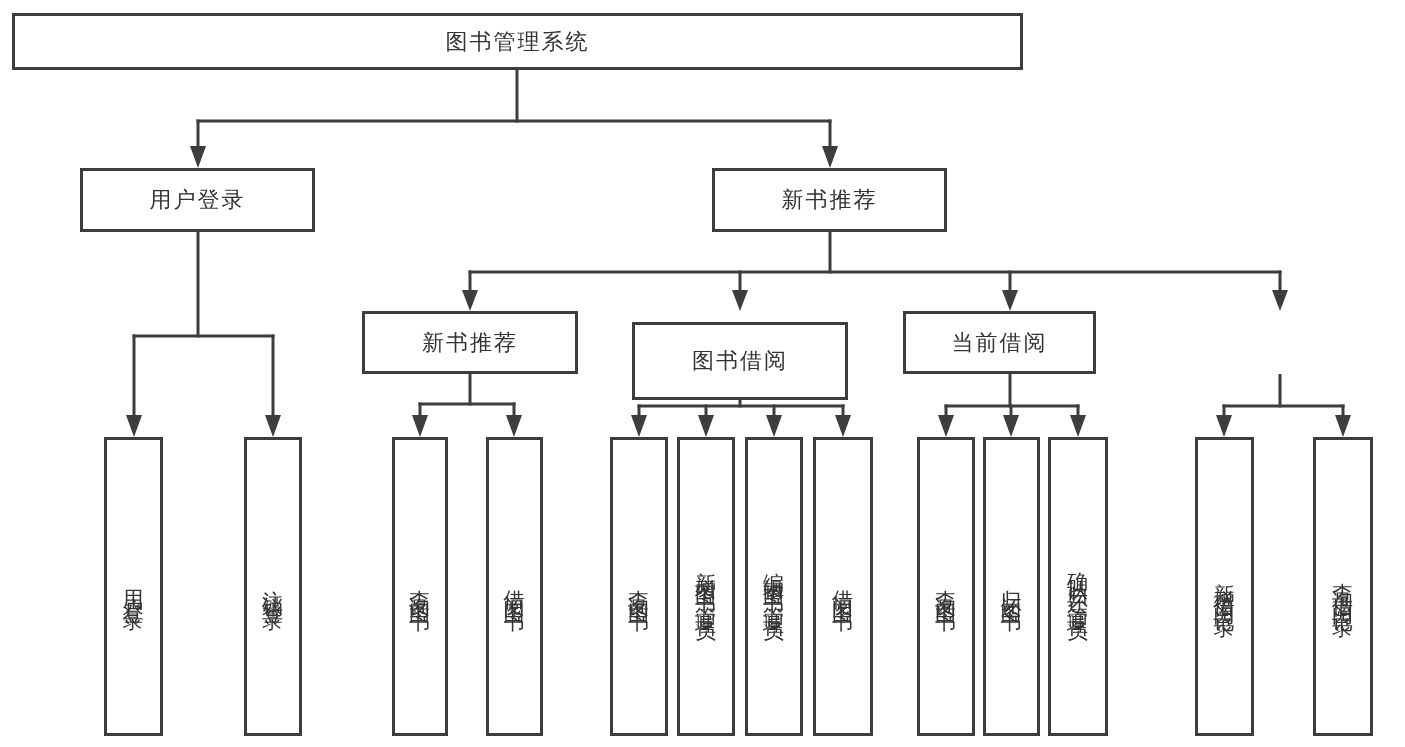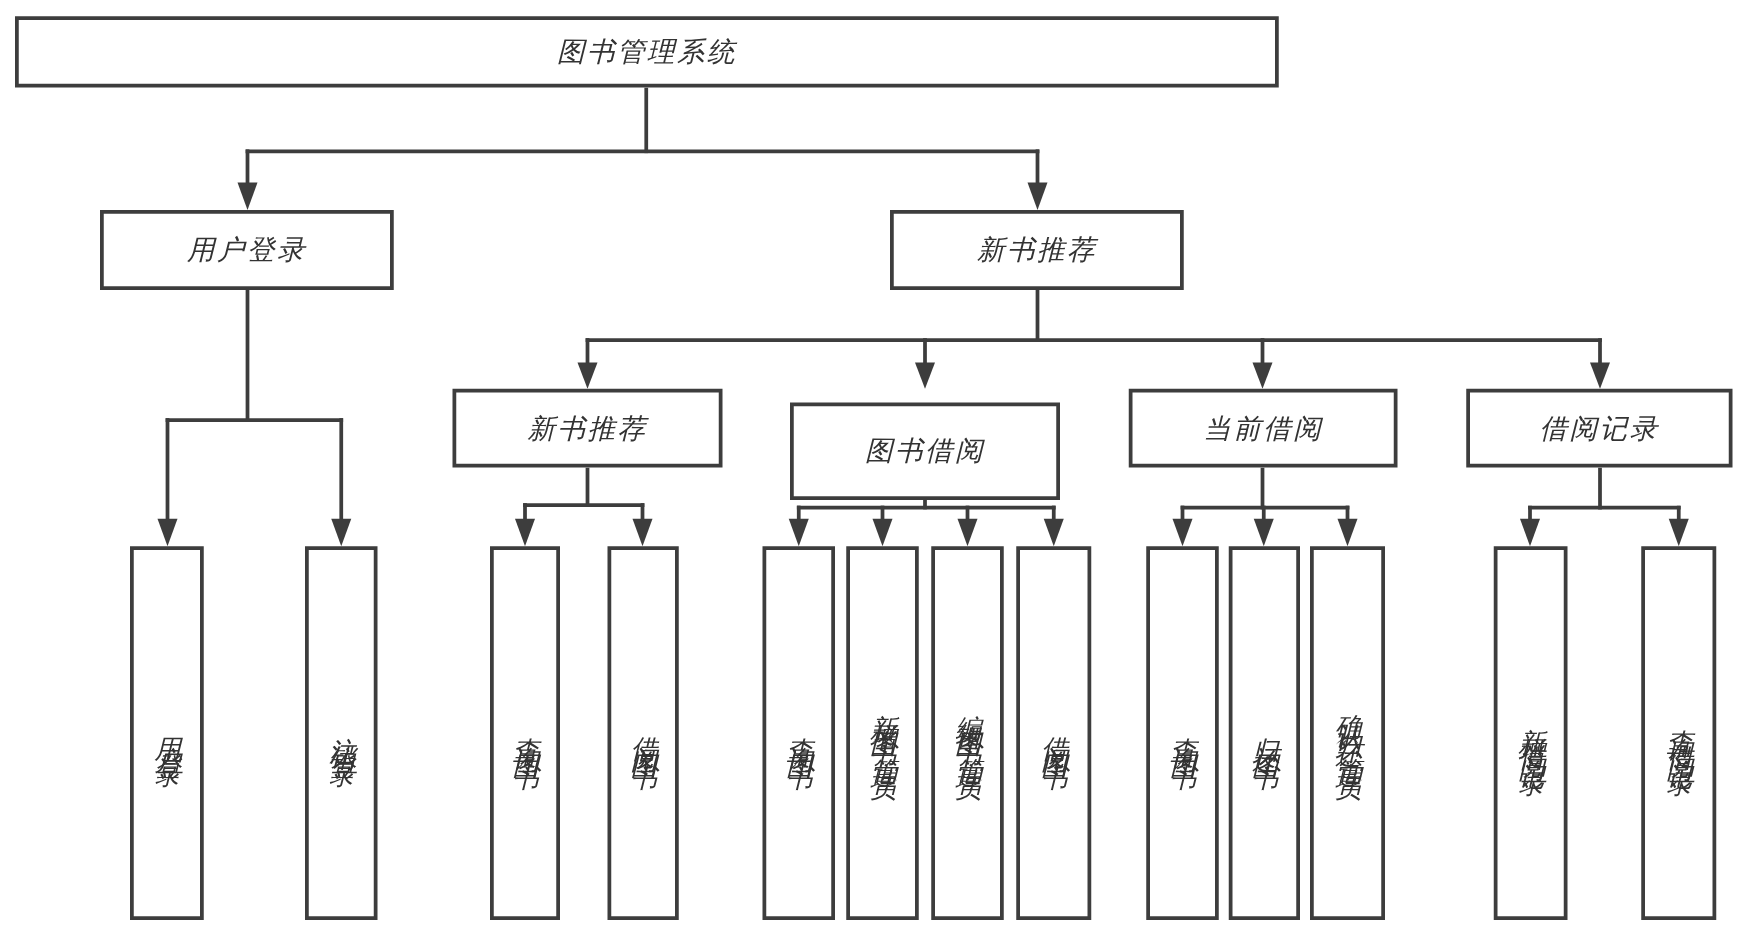--- a/index.html
+++ b/index.html
@@ -27,21 +27,20 @@
   .connectors line { stroke: #3d3d3d; stroke-width: 3; }
   .connectors polygon { fill: #3d3d3d; }
   .box {
     position: absolute;
     box-sizing: border-box;
     border: 3px solid #3d3d3d;
     background: #ffffff;
     display: flex;
     align-items: center;
     justify-content: center;
-    font-style: italic;
   }
   .h-label {
     font-size: 22px;
     letter-spacing: 2px;
     white-space: nowrap;
   }
   .leaf .v-label {
     writing-mode: vertical-rl;
     text-orientation: mixed;
     font-size: 21px;
@@ -152,25 +151,22 @@
   <div class="box" style="left:712px; top:168px; width:235px; height:64px;">
     <span class="h-label">新书推荐</span>
   </div>
 
   <div class="box" style="left:362px; top:311px; width:216px; height:63px;">
     <span class="h-label">新书推荐</span>
   </div>
   <div class="box" style="left:632px; top:322px; width:216px; height:78px;">
     <span class="h-label">图书借阅</span>
   </div>
-  <div class="box" style="left:903px; top:311px; width:215px; height:63px;">
+  <div class="box" style="left:903px; top:311px; width:193px; height:63px;">
     <span class="h-label">当前借阅</span>
-  </div>
-  <div class="box" style="left:1173px; top:311px; width:213px; height:63px;">
-    <span class="h-label">借阅记录</span>
   </div>
 
   <div class="box leaf" style="left:104px; top:437px; width:59px; height:299px;">
     <span class="v-label">用户登录</span>
   </div>
   <div class="box leaf" style="left:244px; top:437px; width:58px; height:299px;">
     <span class="v-label">注销登录</span>
   </div>
 
   <div class="box leaf" style="left:392px; top:437px; width:56px; height:299px;">

